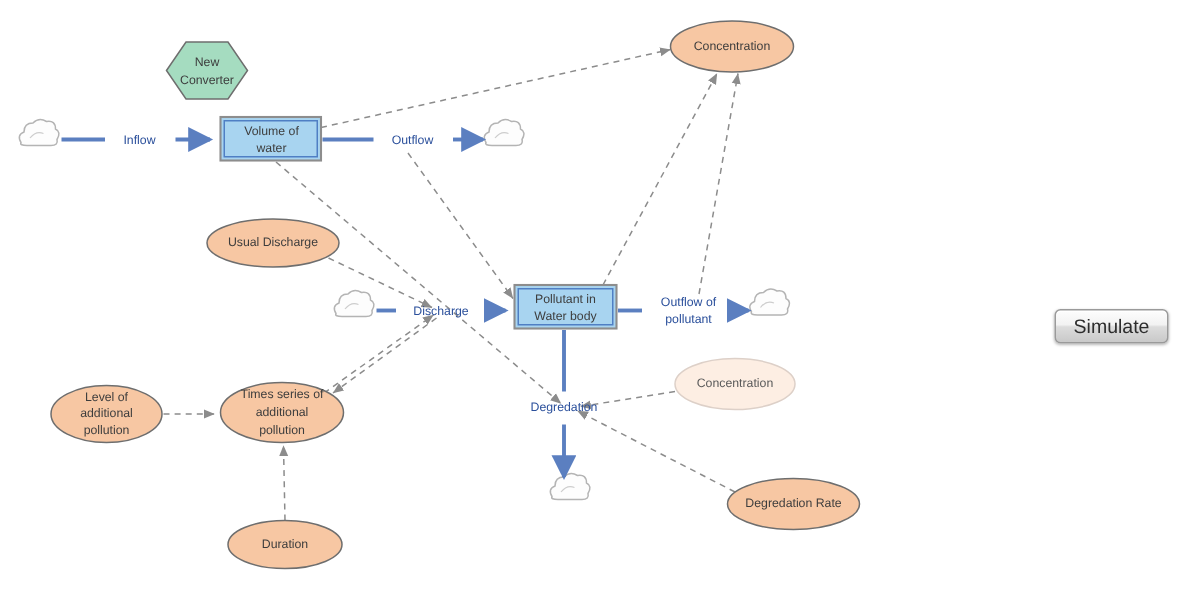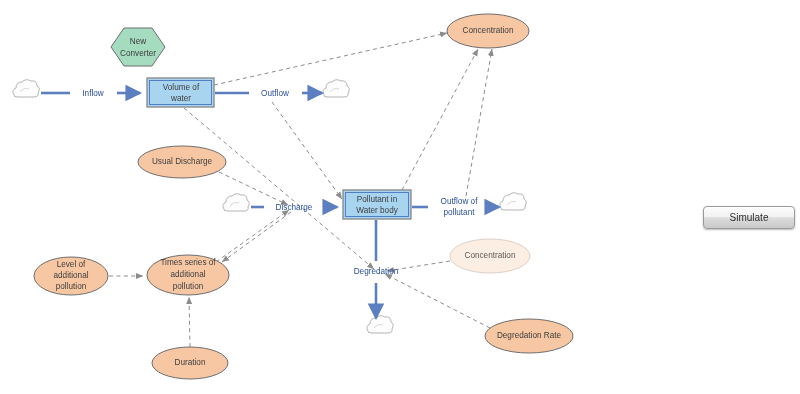--- a/index.html
+++ b/index.html
@@ -87,28 +87,28 @@
   }
   .cloud-inner {
     fill: none;
     stroke: #cdcdcd;
     stroke-width: 0.8;
   }
   #simulate-button {
     position: absolute;
     left: 703px;
     top: 206px;
-    width: 92px;
+    width: 76px;
     height: 23px;
     border: 1px solid #9a9a9a;
     border-radius: 4px;
     background: linear-gradient(to bottom, #fdfdfd 0%, #f2f2f2 45%, #dcdcdc 52%, #c9c9c9 100%);
     box-shadow: 0 1px 2px rgba(0,0,0,0.28), inset 0 1px 0 #ffffff;
     font-family: "Liberation Sans", sans-serif;
-    font-size: 10px;
+    font-size: 13px;
     color: #2d2d2d;
     cursor: pointer;
     display: flex;
     align-items: center;
     justify-content: center;
     padding: 0;
   }
 </style>
 </head>
 <body>

